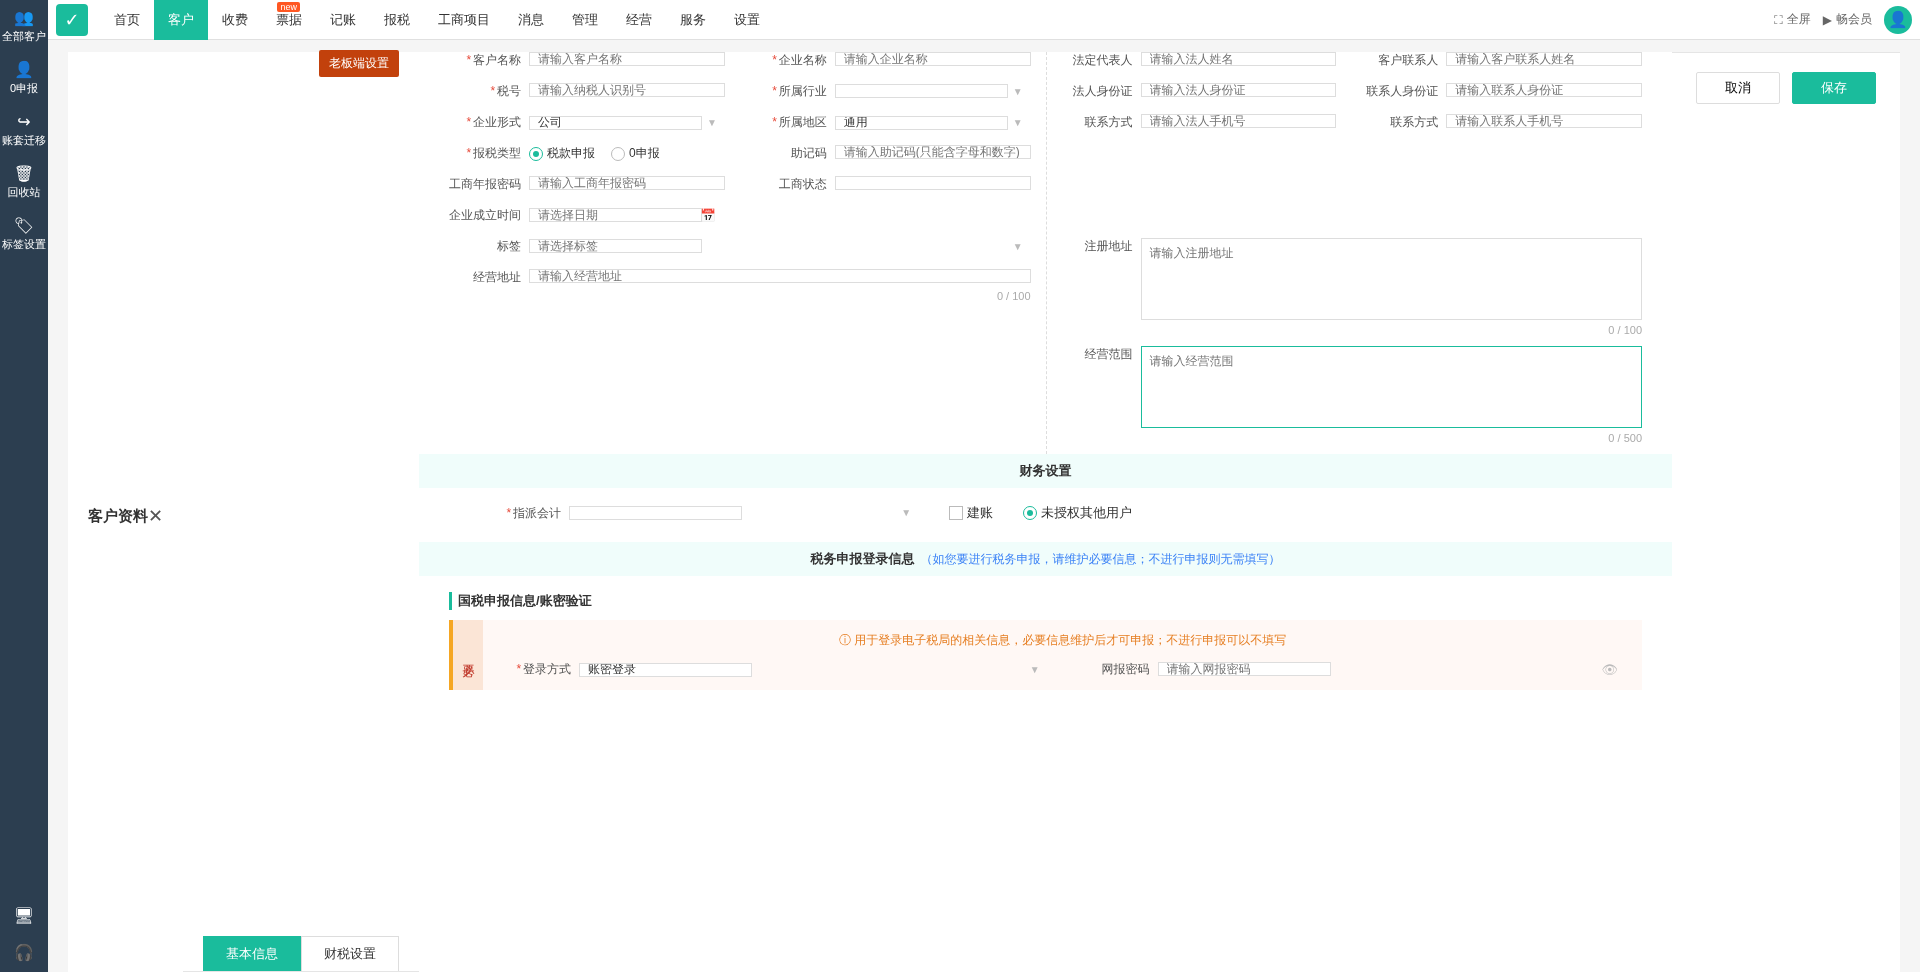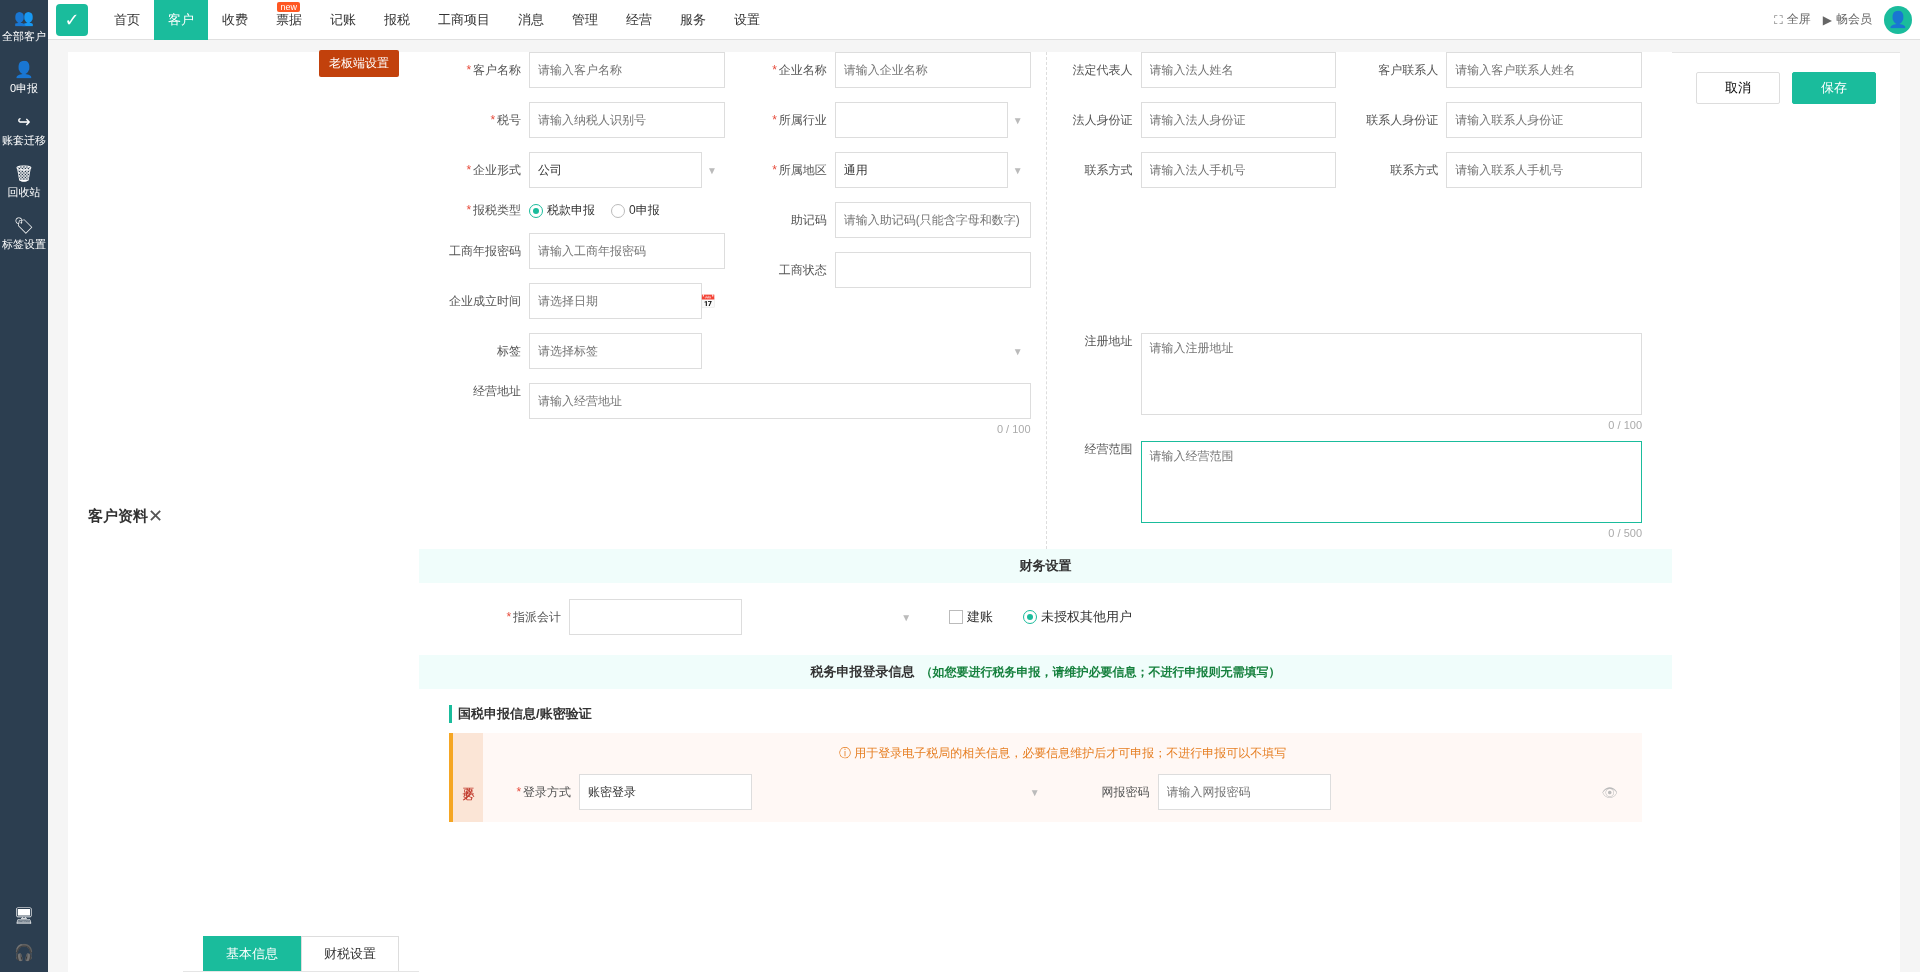--- a/index.html
+++ b/index.html
@@ -22,29 +22,29 @@
 .panel { background: #fff; flex:1; display:flex; flex-direction:row; position:relative; min-height:0; }
 .panel-header { display: flex; align-items: center; padding: 16px 20px 8px 20px; }
 .panel-title { font-size: 15px; font-weight: bold; }
 .close-btn { margin-left: auto; font-size: 18px; cursor: pointer; color: #555; }
 .tabs-row { display:flex; align-items:flex-end; padding: 0 20px; border-bottom:1px solid #e5e5e5; position:relative; }
 .tab { padding: 8px 22px; border:1px solid #ddd; border-bottom:none; background:#fff; cursor:pointer; font-size:13px; }
 .tab.active { background:#1ABC9C; color:#fff; border-color:#1ABC9C; }
 .boss-btn { position:absolute; right:20px; top:-2px; background:#c2410c; color:#fff; padding:5px 10px; font-size:12px; cursor:pointer; border-radius:2px; }
 .scroll-body { flex:1; overflow-y:auto; padding: 0 30px 20px 30px; }
 .section-title { text-align:center; background:#f0fdfb; padding:8px; font-size:13px; font-weight:bold; margin: 0 -30px 16px -30px; }
-.section-title.with-sub .sub { font-weight:bold; color:#15803d; font-size:12px; margin-left:6px;text-align:center; }
+.section-title.with-sub .sub { font-weight:normal; color:#3b82f6; font-size:12px; margin-left:6px;text-align:center; }
 .form-grid { display:grid; grid-template-columns: 1fr 1fr 1fr 1fr; column-gap: 30px; position:relative; }
 .form-grid .col { display:flex; flex-direction:column; }
 .divider-vert { position:absolute; left:50%; top:0; bottom:0; border-left:1px dashed #ddd; }
-.form-row { display:flex; align-items:center; margin-bottom:14px; }
+.form-row { display:flex; align-items:flex-start; margin-bottom:14px; }
 .form-row.textarea-row { align-items:flex-start; }
 .form-label { width: 80px; text-align:right; font-size:12px; color:#555; padding-right:8px; flex-shrink:0; }
 .form-label .req { color:#e74c3c; margin-right:2px; }
-.form-control { flex:1; height:36px; border:1px solid #ddd; padding:0 8px; font-size:12px; color:#333; background:#fff; }
+.form-control { flex:1; height:14px; border:1px solid #ddd; padding:0 8px; font-size:12px; color:#333; background:#fff; }
 textarea.form-control { height:82px; resize:none; padding:6px 8px; }
 .select-wrap { position:relative; flex:1; }
 .select-caret { position:absolute; right:8px; top:50%; transform:translateY(-50%); color:#bbb; pointer-events:none; font-size:10px; }
 .date-icon { position:absolute; right:8px; top:50%; transform:translateY(-50%); color:#bbb; pointer-events:none; }
 .radio-group { display:flex; gap:16px; align-items:center; font-size:12px; }
 .radio-opt { display:flex; align-items:center; gap:4px; cursor:pointer; }
 .radio-circle { width:14px; height:14px; border:1px solid #1ABC9C; border-radius:50%; display:inline-flex; align-items:center; justify-content:center; }
 .radio-circle.unchecked { border-color:#bbb; }
 .radio-circle .dot { width:6px; height:6px; background:#1ABC9C; border-radius:50%; }
 .checkbox-sq { width:14px; height:14px; border:1px solid #bbb; display:inline-block; }

